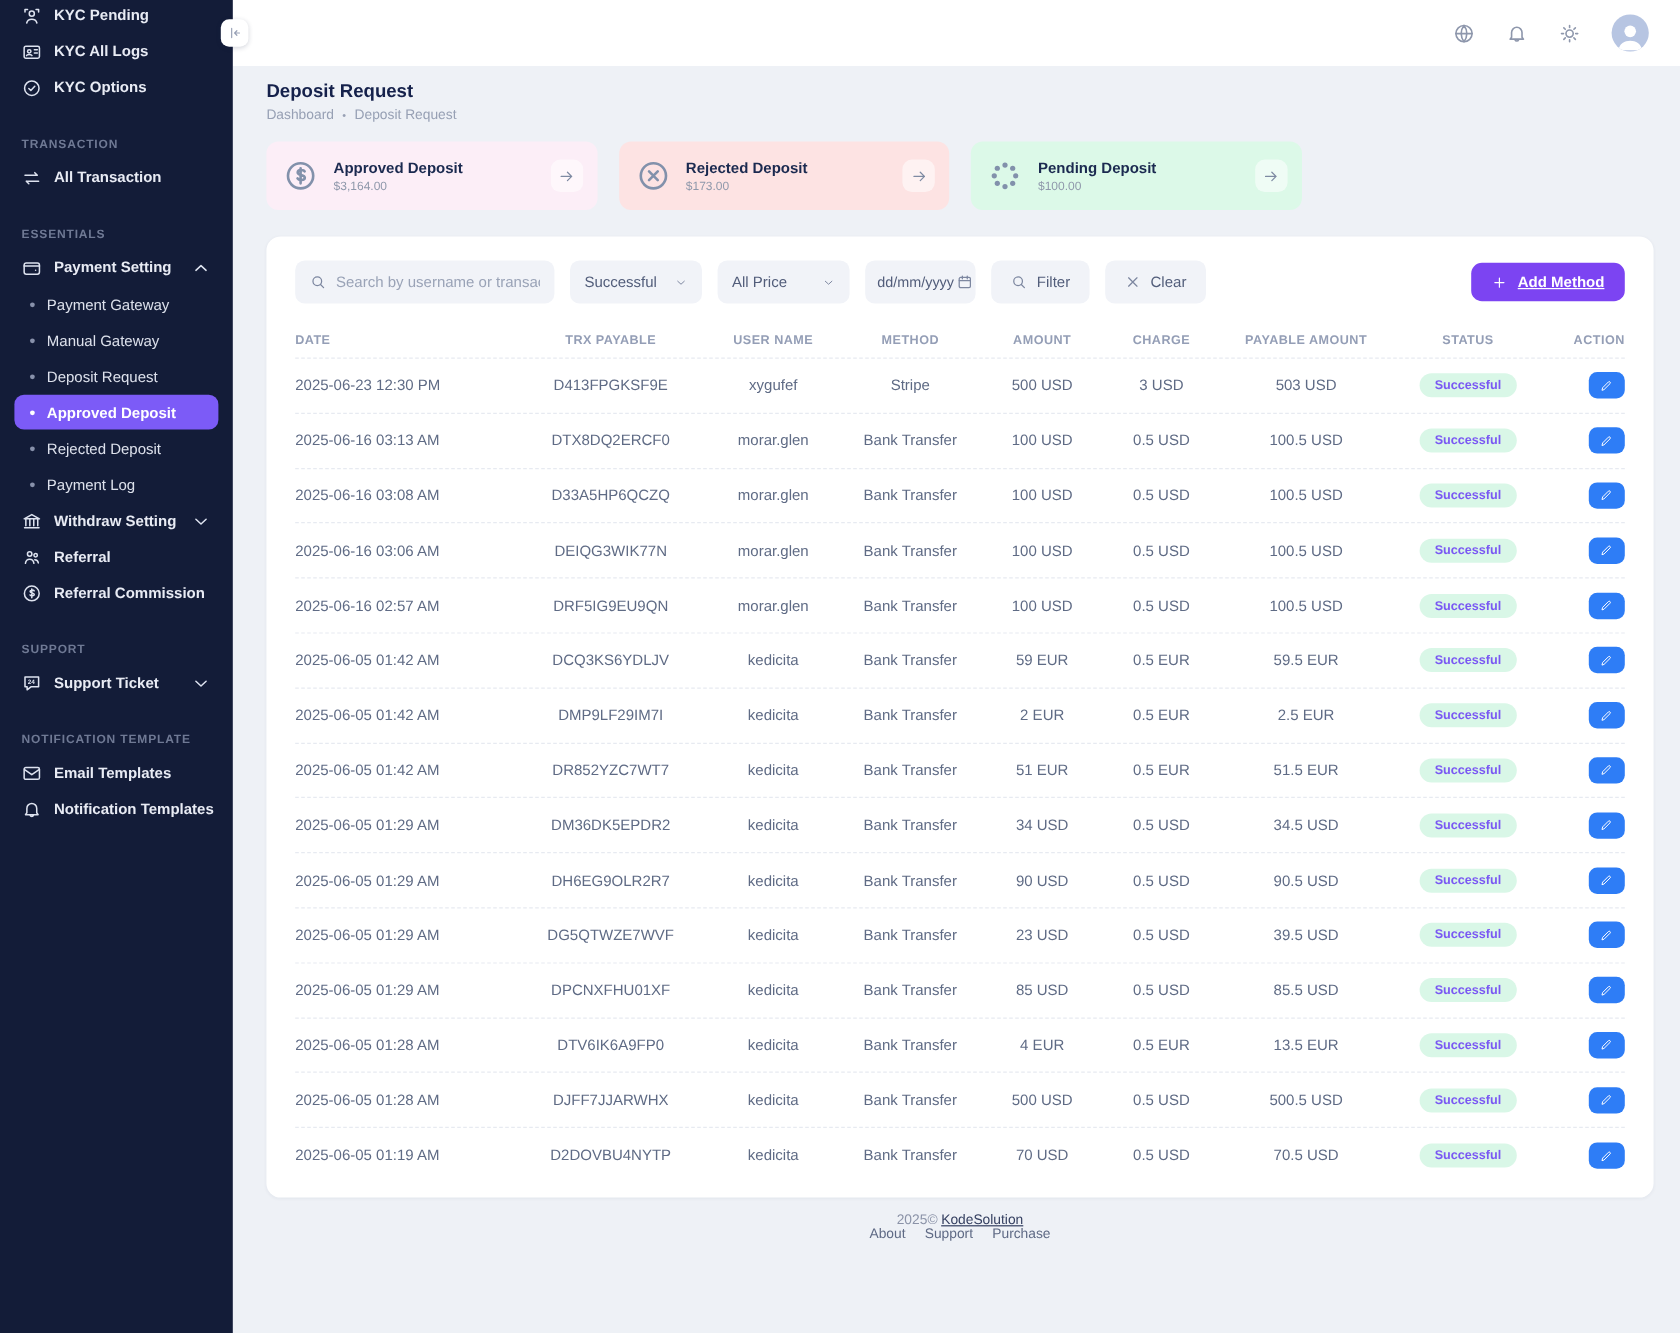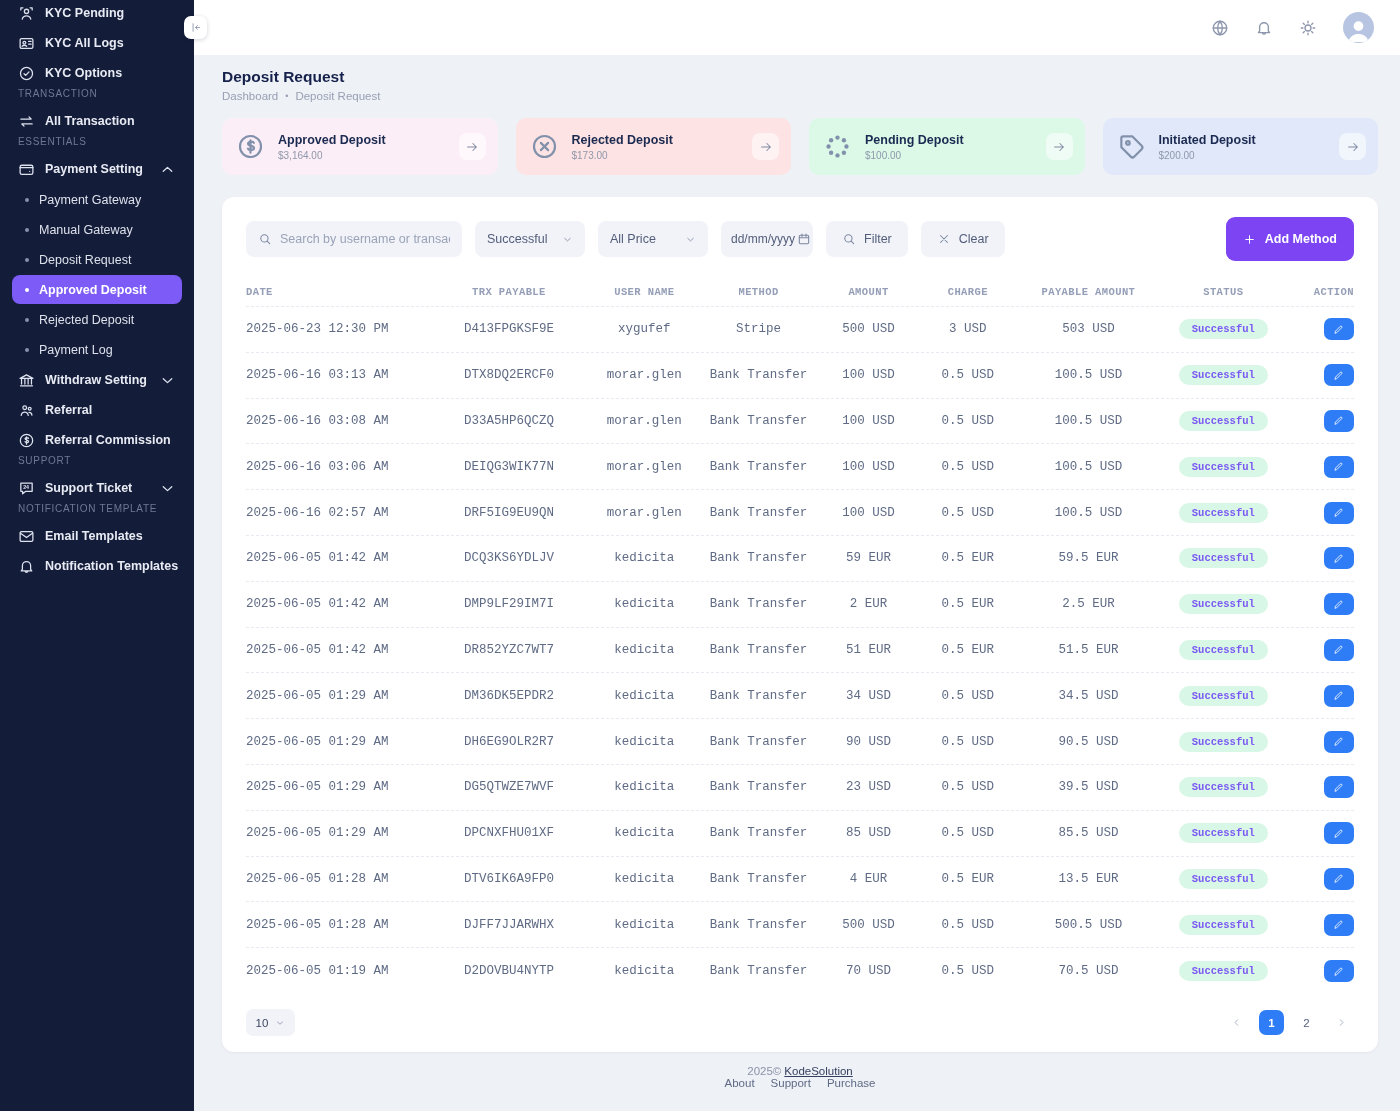--- a/index.html
+++ b/index.html
@@ -10,21 +10,21 @@
 
   
   .sidebar{position:absolute;left:0;top:0;bottom:0;width:194px;background:#131c38;z-index:5;display:flex;flex-direction:column;}
   .logo-row{height:57px;display:flex;align-items:center;gap:9px;padding:0 16px;border-bottom:1px solid rgba(255,255,255,.08);flex:0 0 auto;cursor:pointer;}
   .logo-icon{width:22px;height:22px;color:#8b7bf8;}
   .logo-text{color:#fff;font-size:15px;font-weight:700;letter-spacing:.2px;}
   .nav{flex:1;overflow:hidden;padding:5px 12px 10px;}
   .nav-item{display:flex;align-items:center;gap:10px;height:30px;padding:0 6px;color:#e8ebf4;font-size:12.5px;font-weight:600;border-radius:8px;cursor:pointer;white-space:nowrap;}
   .nav-item .icon{width:17px;height:17px;color:#dde2ef;flex:0 0 auto;}
   .nav-chevron{margin-left:auto;width:12px;height:12px;color:#aeb6c9;}
-  .nav-section{margin:0 0 7px;padding:0 6px;font-size:10px;font-weight:400;letter-spacing:.7px;color:#6f7994;white-space:nowrap;}
+  .nav-section{margin:27px 0 7px;padding:0 6px;font-size:10px;font-weight:700;letter-spacing:.7px;color:#6f7994;white-space:nowrap;}
   .nav-sub{display:flex;align-items:center;gap:10px;height:29px;margin:1px 0;padding:0 6px 0 13px;color:#dde1ec;font-size:12.5px;font-weight:500;border-radius:8px;cursor:pointer;white-space:nowrap;}
   .bullet{width:4px;height:4px;border-radius:50%;background:#8891ab;flex:0 0 auto;}
   .nav-sub.active{background:#7c5bf7;color:#fff;font-weight:600;}
   .nav-sub.active .bullet{background:#fff;}
   .clipped{margin-top:-7px;}
   .collapse-btn{position:absolute;left:184px;top:16px;width:23px;height:23px;border:none;border-radius:7px;background:#fff;box-shadow:0 1px 4px rgba(25,35,70,.2);color:#97a0b5;z-index:9;display:flex;align-items:center;justify-content:center;cursor:pointer;}
   .collapse-btn svg{width:13px;height:13px;}
 
   
   .topbar{position:absolute;left:194px;right:0;top:0;height:55px;background:#fff;display:flex;align-items:center;justify-content:flex-end;gap:26px;padding:0 26px;}
@@ -52,24 +52,24 @@
   .f-input{height:36px;background:#f1f3f8;border-radius:8px;display:flex;align-items:center;gap:8px;padding:0 12px;color:#525d7a;font-size:12.5px;border:none;cursor:pointer;font-family:inherit;}
   .f-icon{width:14px;height:14px;color:#7d87a0;flex:0 0 auto;}
   .search{width:216px;cursor:text;}
   .search input{border:none;background:transparent;outline:none;font:inherit;color:#45506b;width:100%;}
   .search input::placeholder{color:#9aa3b7;}
   .sel{width:110px;}
   .sel .f-chevron{margin-left:auto;width:11px;height:11px;color:#7d87a0;}
   .date-inp{width:92px;font-size:12px;gap:2px;padding:0 10px;}
   .chip{padding:0 16px;}
   .spacer{flex:1;}
-  .add-btn{height:44px;padding:0 17px;background:#7c44f2;color:#fff;border:none;border-radius:9px;font-size:12.5px;font-weight:600;display:flex;align-items:center;gap:9px;cursor:pointer;font-family:inherit;}
+  .add-btn{height:32px;padding:0 17px;background:#7c44f2;color:#fff;border:none;border-radius:9px;font-size:12.5px;font-weight:600;display:flex;align-items:center;gap:9px;cursor:pointer;font-family:inherit;text-decoration:underline;}
   .add-btn .f-icon{color:#fff;width:13px;height:13px;}
 
-  .grid-cols{display:grid;grid-template-columns:1.7fr 1.55fr 1fr 1.15fr .92fr .95fr 1.32fr 1.22fr .62fr;align-items:center;font-family:Liberation Mono, monospace;}
+  .grid-cols{display:grid;grid-template-columns:1.7fr 1.55fr 1fr 1.15fr .92fr .95fr 1.32fr 1.22fr .62fr;align-items:center;}
   .thead{height:30px;border-bottom:1px dashed #e7eaf1;}
   .th{font-size:10.5px;font-weight:600;color:#949eb6;letter-spacing:.4px;}
   .trow{height:45.8px;border-bottom:1px dashed #e7eaf1;}
   .trow:last-child{border-bottom:none;}
   .td{font-size:12.5px;color:#5f6b85;}
   .c0{text-align:left;}
   .c1,.c2,.c3,.c4,.c5,.c6,.c7{text-align:center;}
   .c8{text-align:right;}
   .badge{display:inline-block;background:#d9f7e7;color:#7a58f3;font-size:10.5px;font-weight:600;padding:4px 13px;border-radius:999px;}
   .edit-btn{width:30px;height:22px;border:none;border-radius:7px;background:#2e7df6;color:#fff;display:inline-flex;align-items:center;justify-content:center;cursor:pointer;}
@@ -329,37 +329,20 @@
               <circle cx="17.3" cy="17.2" r="1.8"></circle>
               <circle cx="12" cy="19.4" r="1.8"></circle>
               <circle cx="6.7" cy="17.2" r="1.8"></circle>
               <circle cx="4.6" cy="12" r="1.8"></circle>
               <circle cx="6.7" cy="6.8" r="1.8"></circle>
             </svg>
           </span>
           <div>
        <div class="card-label">Pending Deposit</div>
        <div class="card-amount">$100.00</div>
-     </div>
-     <span class="card-arrow">
-            <svg viewBox="0 0 24 24" fill="none" stroke="currentColor" stroke-width="1.8" stroke-linecap="round" stroke-linejoin="round">
-              <path d="M4.5 12h15M13.5 6l6 6-6 6"></path>
-            </svg>
-          </span>
-        </div>
-        <div class="card" style="background: rgb(224, 232, 249);">
-          <span class="icon card-icon">
-            <svg viewBox="0 0 24 24" fill="none" stroke="currentColor" stroke-width="1.8" stroke-linecap="round" stroke-linejoin="round">
-              <path d="M12.6 3.6l7.8 7.8a2 2 0 010 2.8l-6.2 6.2a2 2 0 01-2.8 0l-7.8-7.8V5a1.4 1.4 0 011.4-1.4z"></path>
-              <circle cx="9" cy="9" r="1.5"></circle>
-            </svg>
-          </span>
-          <div>
-       <div class="card-label">Initiated Deposit</div>
-       <div class="card-amount">$200.00</div>
      </div>
      <span class="card-arrow">
             <svg viewBox="0 0 24 24" fill="none" stroke="currentColor" stroke-width="1.8" stroke-linecap="round" stroke-linejoin="round">
               <path d="M4.5 12h15M13.5 6l6 6-6 6"></path>
             </svg>
           </span>
         </div>
       </div>
 
     <section class="panel">
@@ -658,44 +641,20 @@
      <div class="td c6">70.5 USD</div>
      <div class="td c7"><span class="badge">Successful</span></div>
      <div class="td c8"><button class="edit-btn">
                 <svg viewBox="0 0 24 24" fill="none" stroke="currentColor" stroke-width="1.8" stroke-linecap="round" stroke-linejoin="round">
                   <path d="M4.5 19.5l1-4L16 5a2 2 0 012.9 0l.1.1A2 2 0 0119 8L8.5 18.5z"></path>
                 </svg>
               </button></div>
           </div>
         </div>
 
-      <div class="pager-row">
-        <div class="page-size">
-          <span>10</span>
-          <span class="icon">
-              <svg viewBox="0 0 24 24" fill="none" stroke="currentColor" stroke-width="1.8" stroke-linecap="round" stroke-linejoin="round">
-                <path d="M6 9.5l6 5.5 6-5.5"></path>
-              </svg>
-            </span>
-        </div>
-        <div class="pager">
-            <button class="page-btn page-nav">
-              <svg viewBox="0 0 24 24" fill="none" stroke="currentColor" stroke-width="1.8" stroke-linecap="round" stroke-linejoin="round">
-                <path d="M14.5 6L9 12l5.5 6"></path>
-              </svg>
-            </button>
-            <button class="page-btn active">1</button>
-            <button class="page-btn">2</button>
-            <button class="page-btn page-nav">
-              <svg viewBox="0 0 24 24" fill="none" stroke="currentColor" stroke-width="1.8" stroke-linecap="round" stroke-linejoin="round">
-                <path d="M9.5 6l5.5 6-5.5 6"></path>
-              </svg>
-            </button>
-          </div>
-      </div>
     </section>
 
     <footer class="footer">
       <div>
         <span>2025©</span><span class="footer-brand">KodeSolution</span>
       </div>
       <div class="footer-links">
           <span class="footer-link">About</span>
           <span class="footer-link">Support</span>
           <span class="footer-link">Purchase</span>

